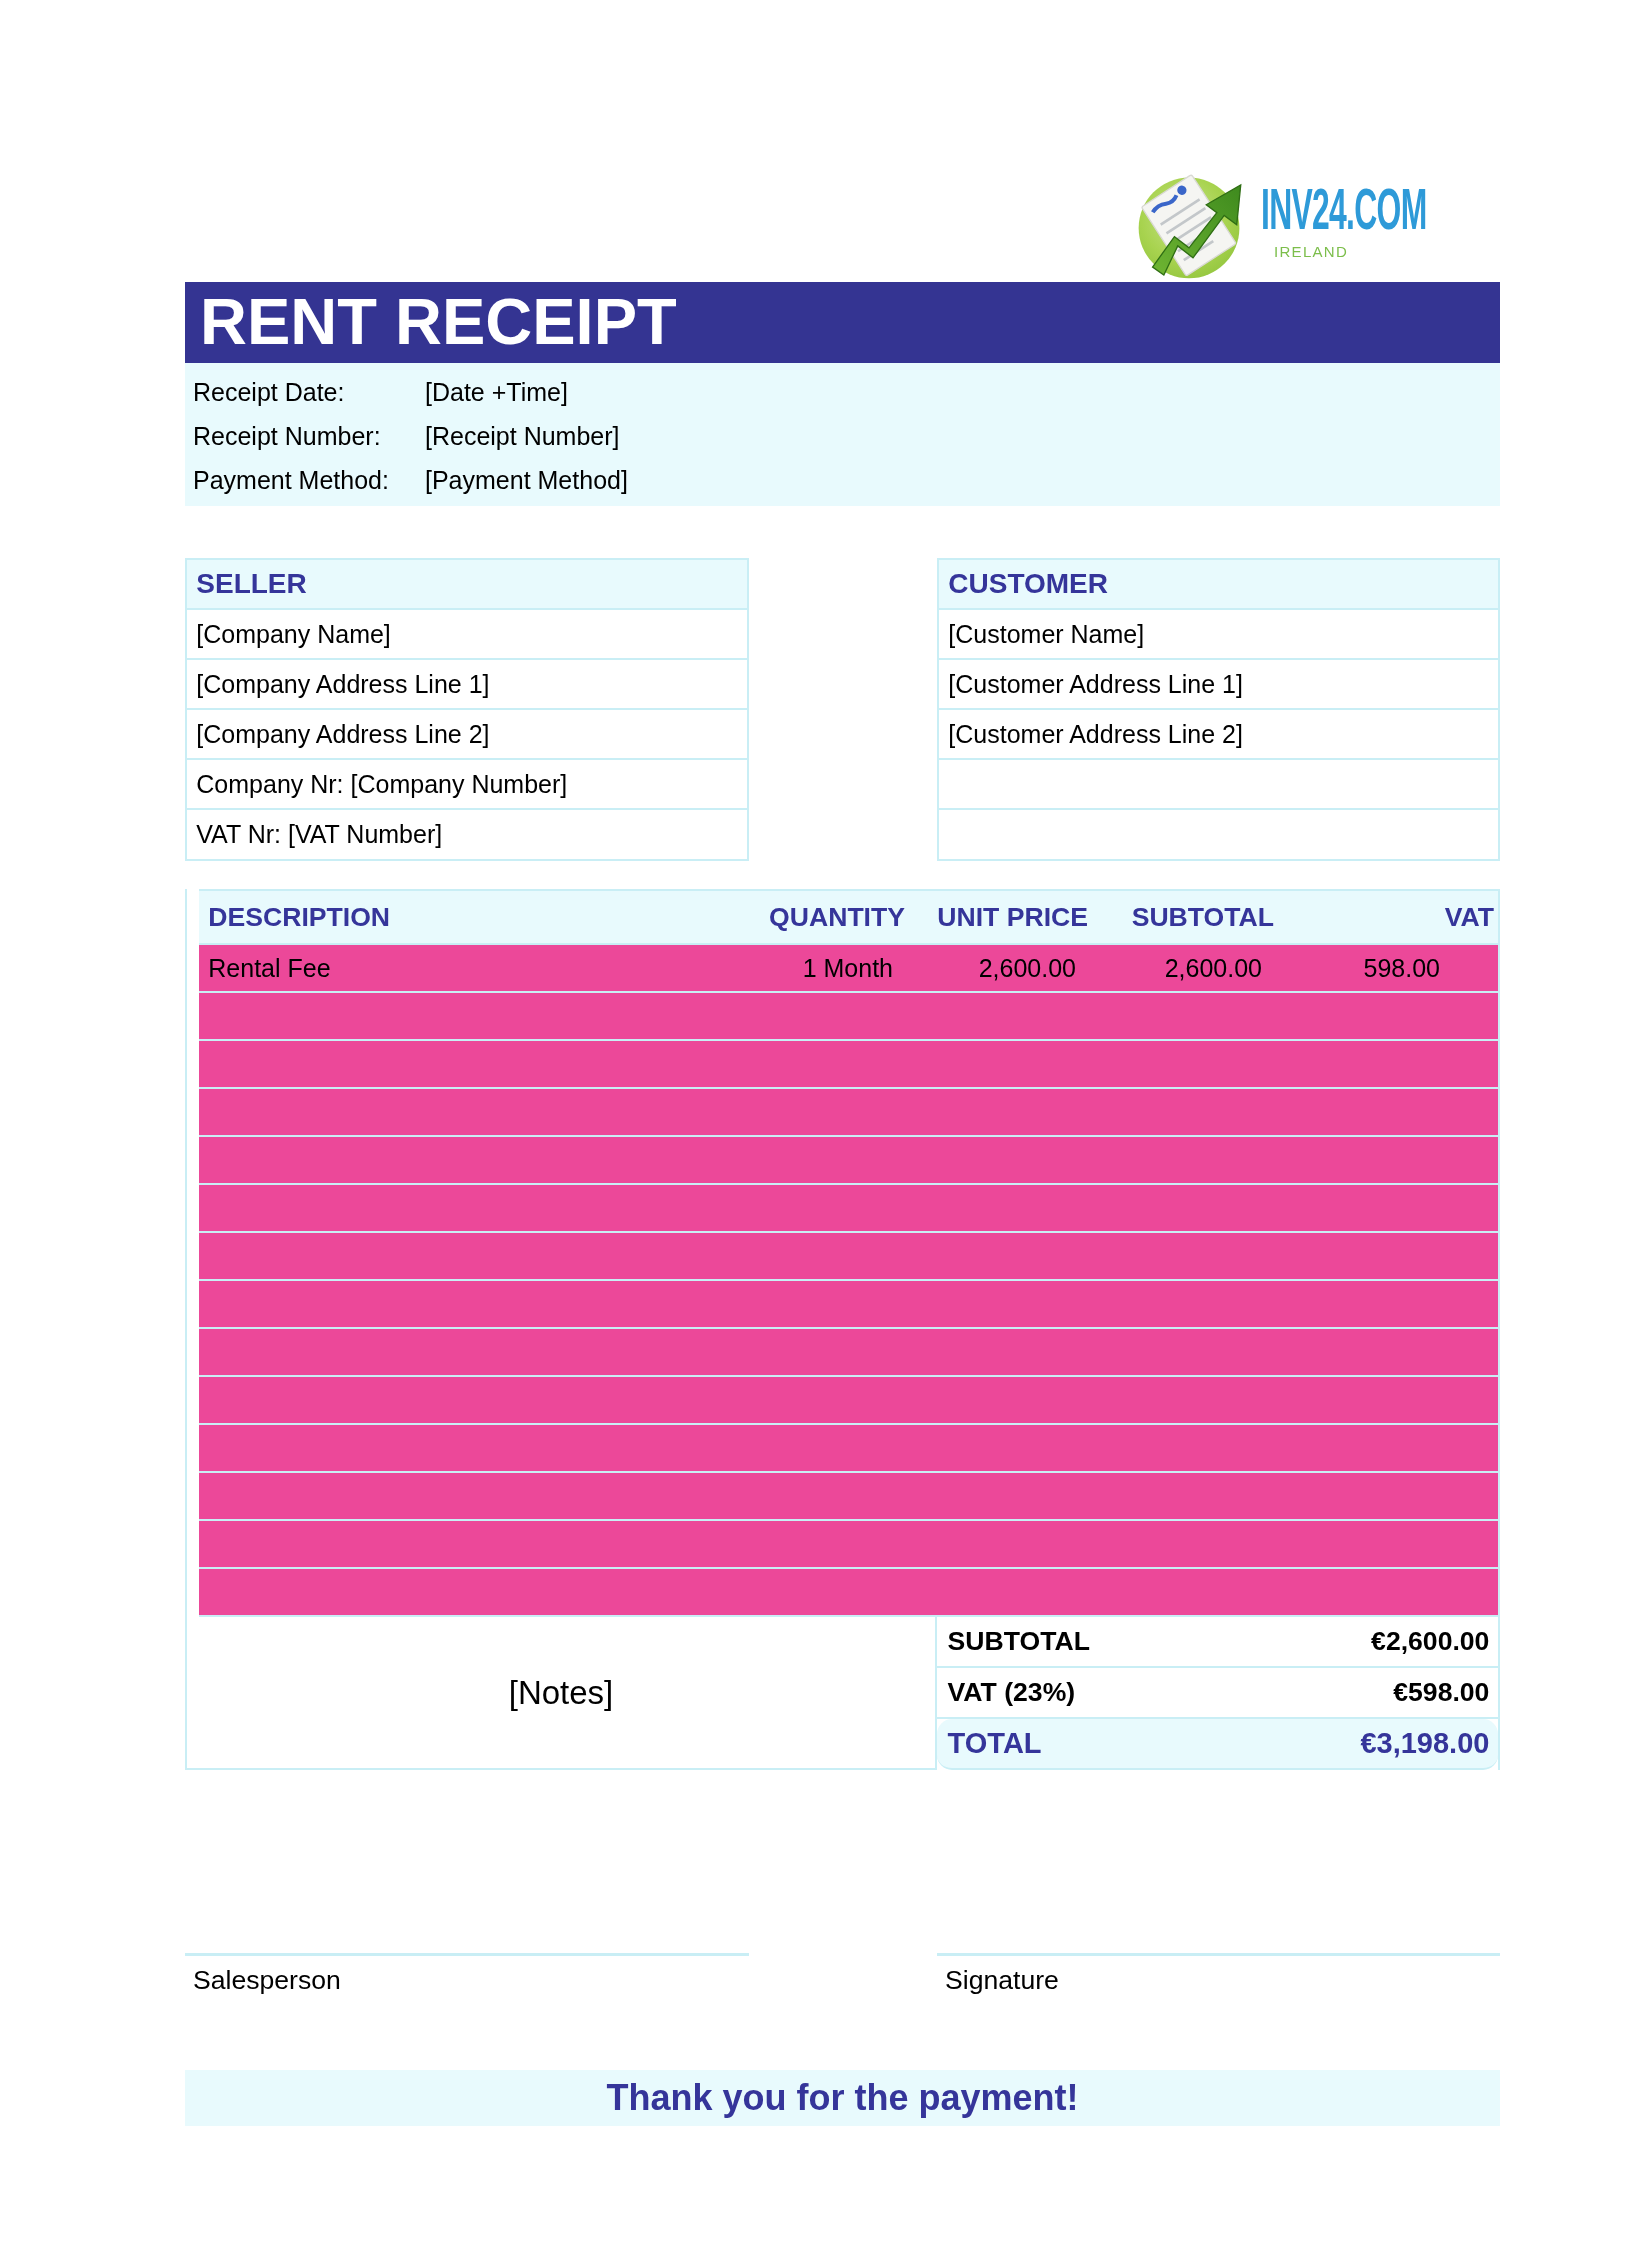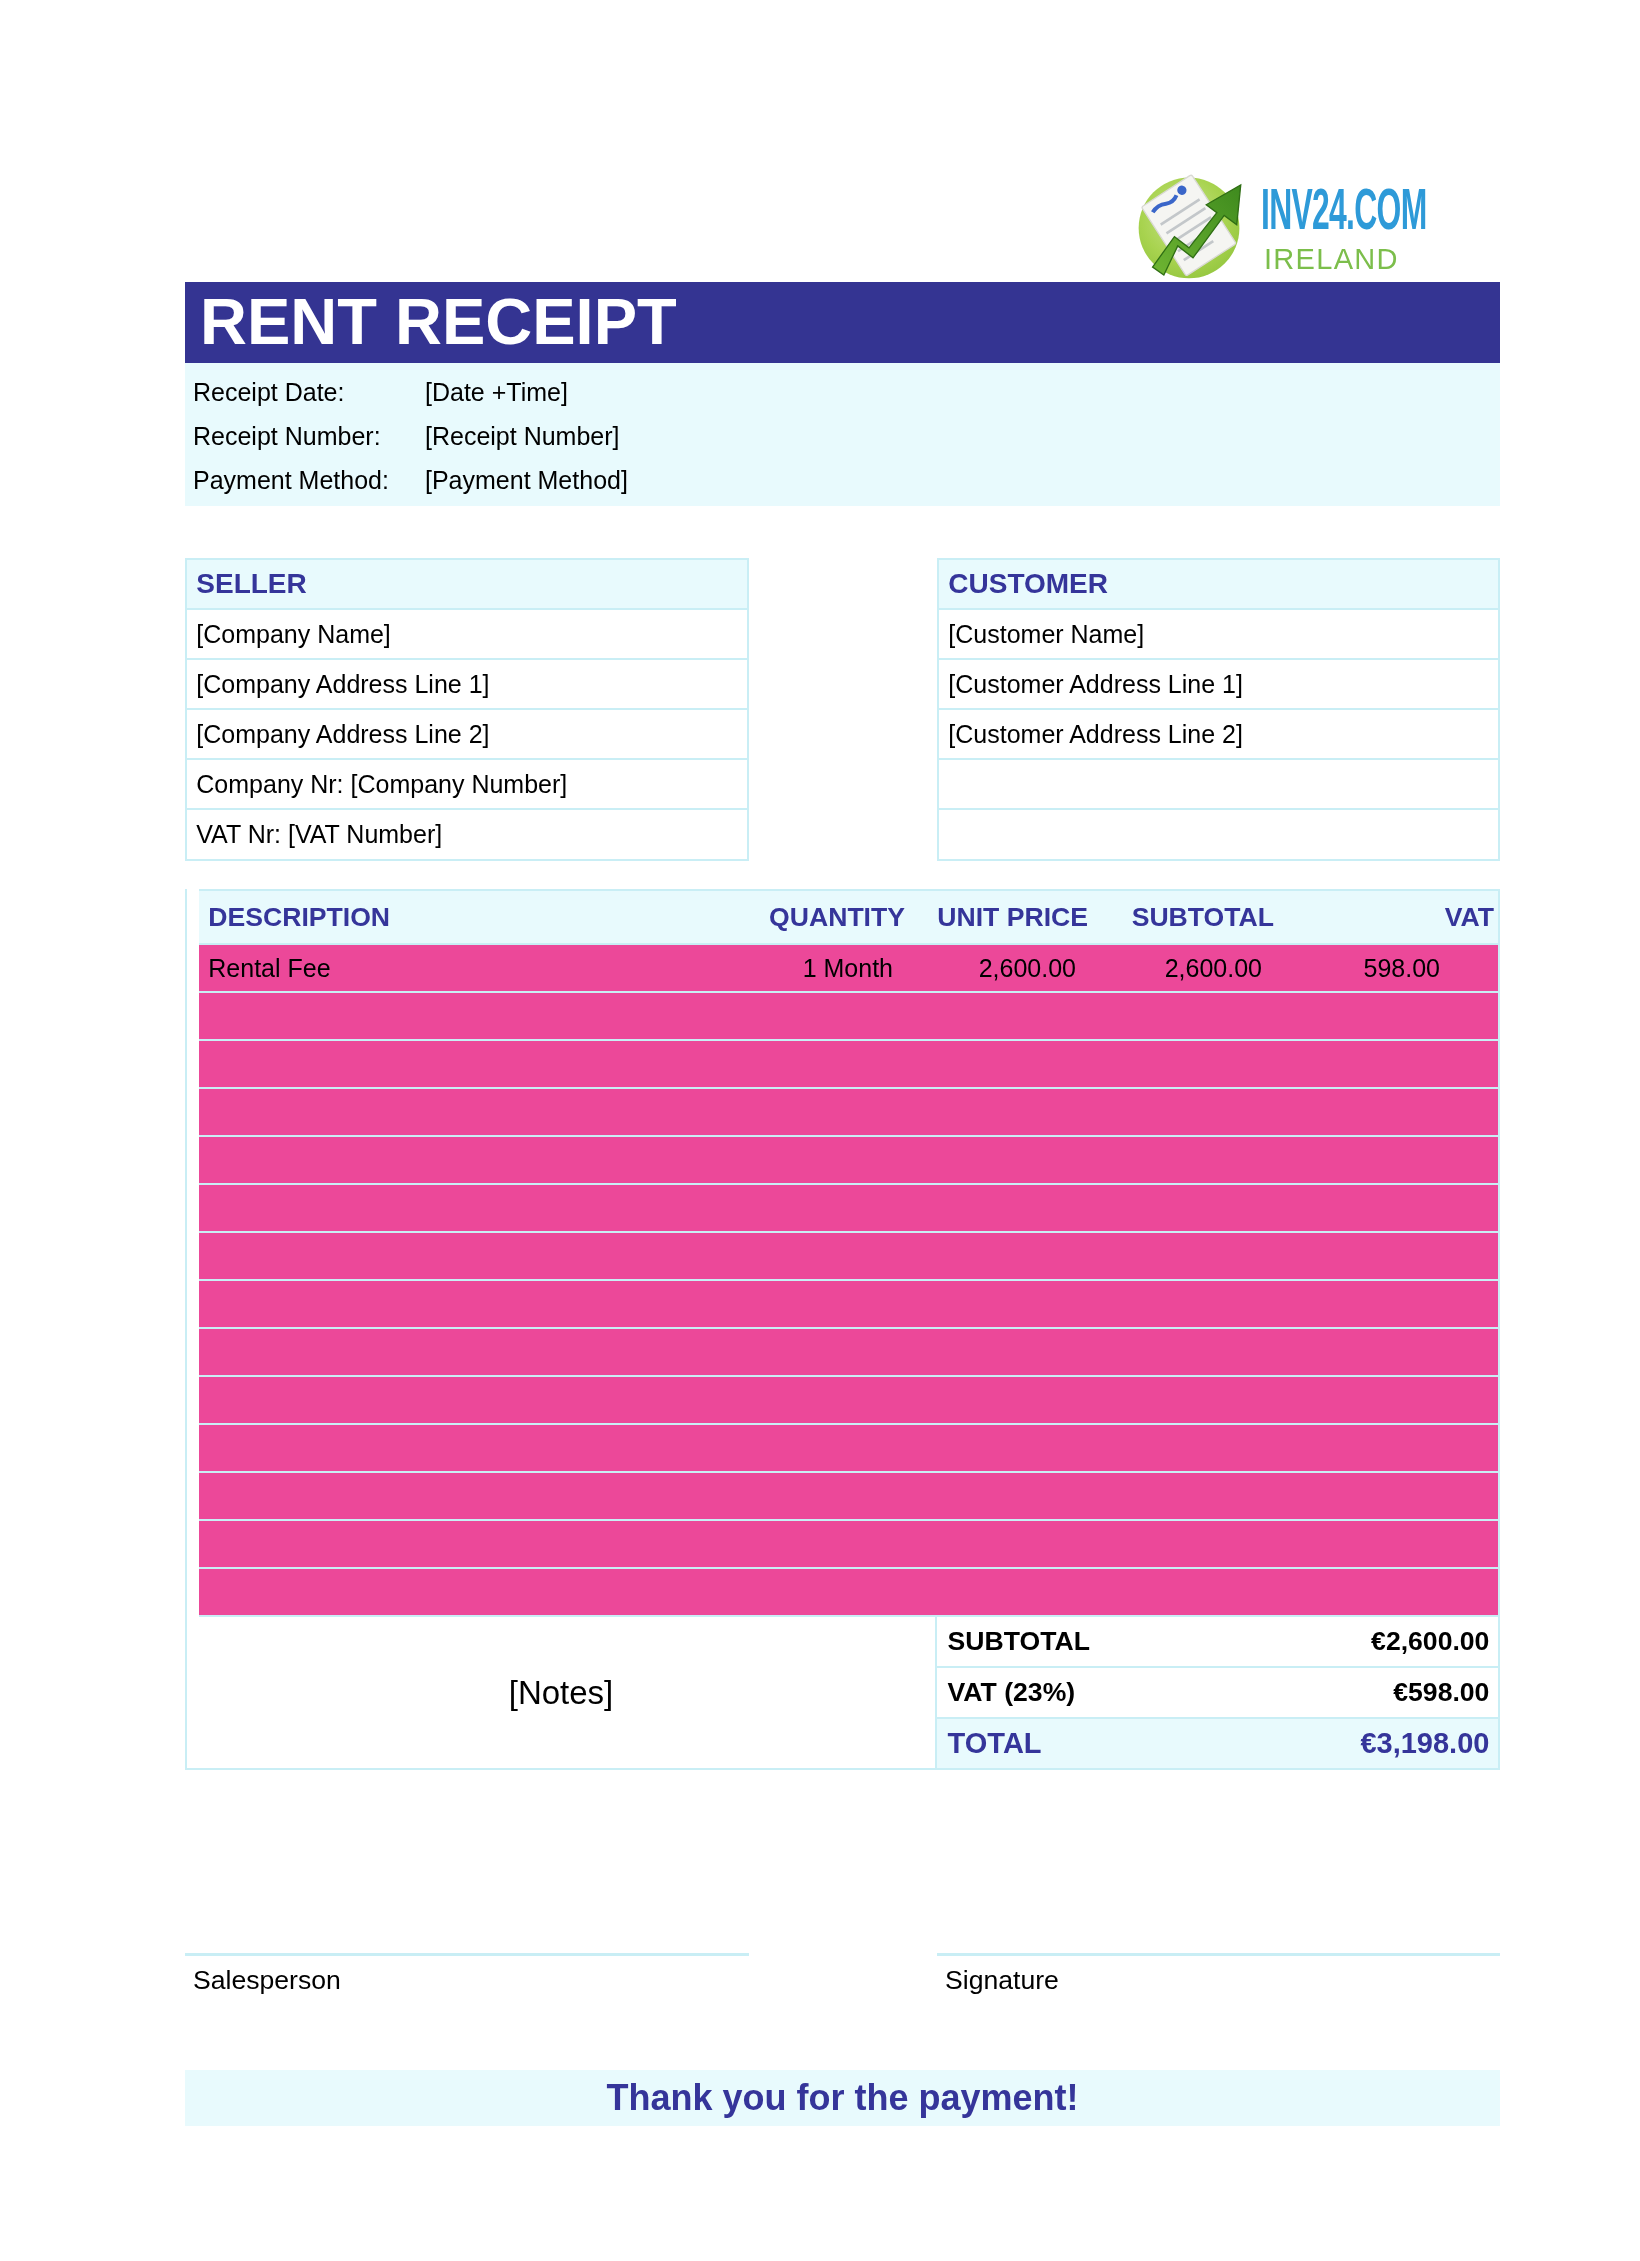--- a/index.html
+++ b/index.html
@@ -12,21 +12,21 @@
   .page{position:relative;width:1524px;height:2261px;background:#fff;overflow:hidden;}
   .content{position:absolute;left:185px;top:0;width:1315px;}
 
   
   .logo-row{margin-top:159px;height:123px;display:flex;justify-content:flex-end;align-items:flex-start;}
   .logo{display:flex;align-items:flex-start;margin-right:43px;}
   .logo-mark{width:116px;height:120px;margin-top:6.6px;}
   .logo-text{margin-left:9.3px;margin-top:21px;width:196px;}
   .logo-brand{font-size:58px;font-weight:bold;color:var(--logo-blue);white-space:nowrap;
               transform:scaleX(.55);transform-origin:left center;letter-spacing:-1.3px;line-height:1;}
-  .logo-region{font-size:29px;color:var(--logo-green);letter-spacing:1.3px;margin-top:5.3px;margin-left:3px;}
+  .logo-region{font-size:15px;color:var(--logo-green);letter-spacing:1.3px;margin-top:5.3px;margin-left:13px;}
 
   
   .title-bar{height:81px;background:var(--indigo);color:#fff;font-size:65px;font-weight:bold;
              line-height:80px;padding-left:15px;letter-spacing:0;}
 
   
   .meta{background:var(--pale-cyan);height:143px;padding:6.6px 0 0 8px;}
   .meta-row{height:44px;line-height:44px;font-size:25px;}
   .meta-label{display:inline-block;width:232px;}
   .meta-value{display:inline-block;}
@@ -54,21 +54,21 @@
   
   .totals{display:grid;grid-template-columns:752px 563px;}
   .notes-cell{border-left:2px solid var(--border-cyan);border-bottom:2px solid var(--border-cyan);
               border-right:2px solid var(--border-cyan);background:#fff;display:flex;
               align-items:center;justify-content:center;font-size:33px;}
   .t-col{border-right:2px solid var(--border-cyan);}
   .trow{height:51px;border-bottom:2px solid var(--border-cyan);display:flex;align-items:center;
         justify-content:space-between;background:#fff;}
   .trow .t-label{font-size:26.6px;font-weight:bold;padding-left:10.6px;}
   .trow .t-value{font-size:26.6px;font-weight:bold;padding-right:8.6px;}
-  .trow.em{background:var(--pale-cyan);}
+  .trow.em{background:var(--pale-cyan);border-radius:15px;}
   .trow.em .t-label,.trow.em .t-value{color:var(--indigo-text);font-size:29px;}
 
   
   .signatures{margin-top:183px;display:flex;}
   .sig-block{width:564px;}
   .sig-block + .sig-block{margin-left:188px;width:563px;}
   .sig-line{height:2.7px;background:var(--border-cyan);}
   .sig-label{font-size:26.6px;margin-top:9.3px;padding-left:8px;}
 
   

